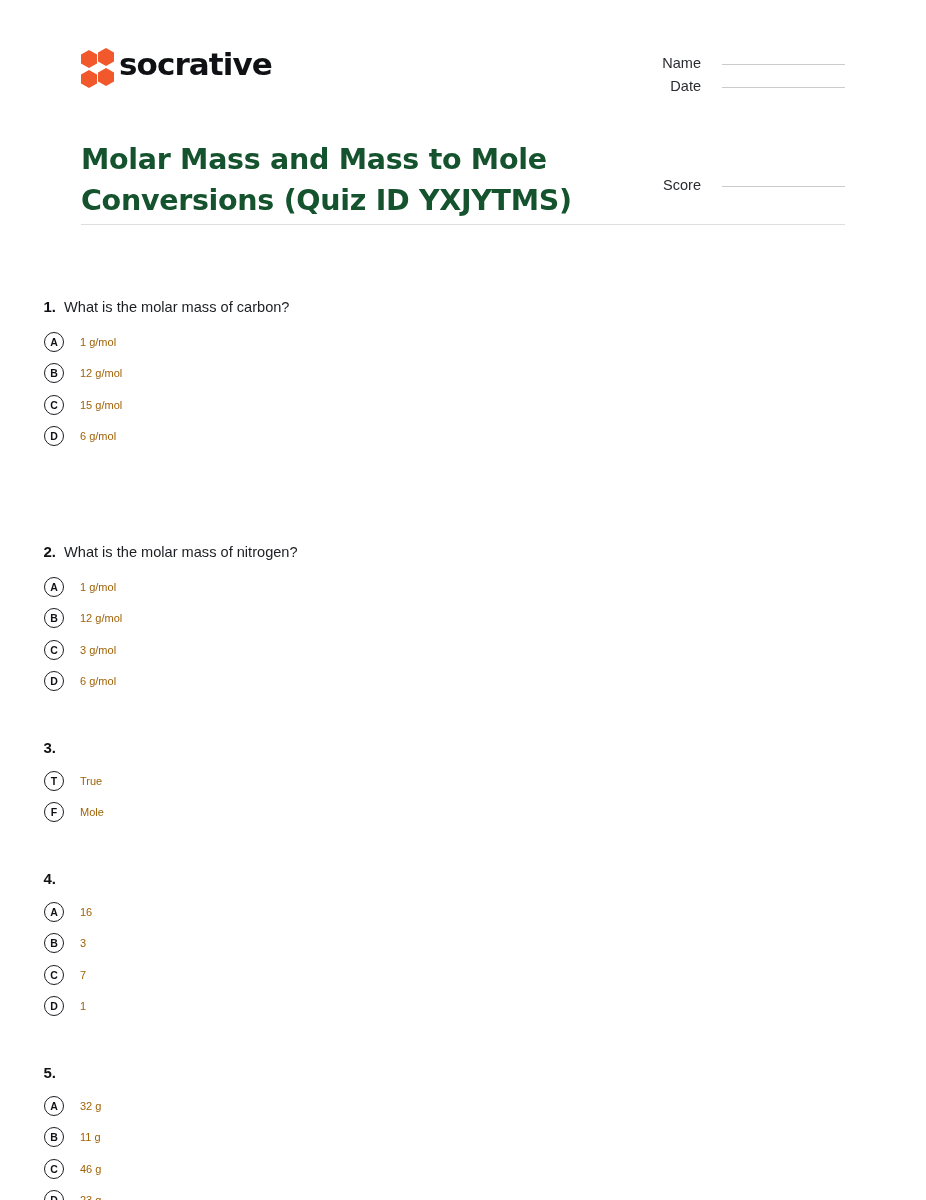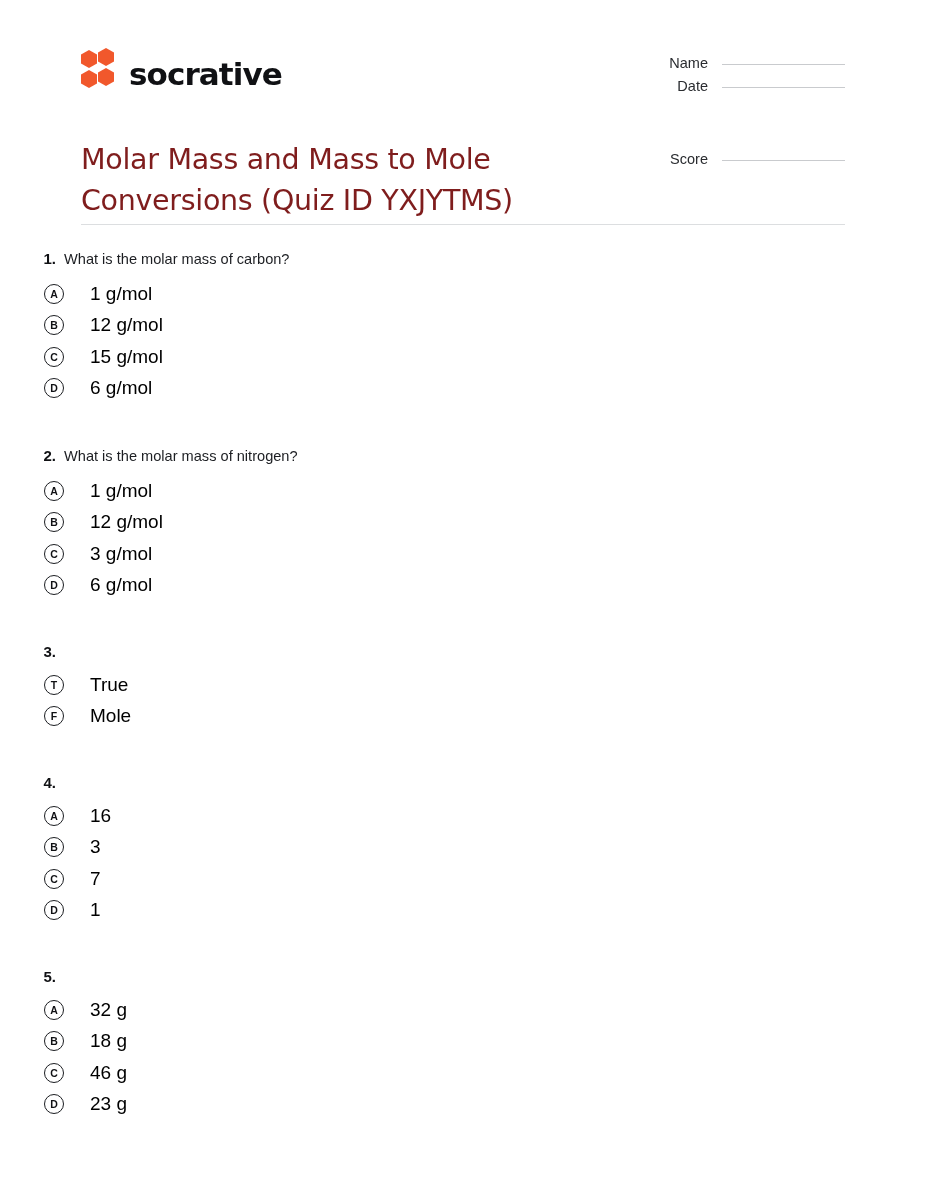--- a/index.html
+++ b/index.html
@@ -31,22 +31,22 @@
     left: 0; top: 0;
     width: 926px;
     height: 220px;
   }
 
   .brand {
     position: absolute;
     left: 81px;
     top: 48px;
     display: flex;
-    align-items: flex-end;
-    gap: 12px;
+    align-items: flex-start;
+    gap: 2px;
   }
   .brand-mark {
     width: 36px;
     height: 42px;
     position: relative;
     flex: 0 0 auto;
   }
   .hex {
     position: absolute;
     width: 16px;
@@ -73,51 +73,51 @@
   .meta {
     position: absolute;
     right: 81px;
     top: 55px;
     width: 180px;
   }
   .meta-row {
     display: flex;
     align-items: baseline;
     justify-content: flex-end;
-    gap: 14px;
+    gap: 21px;
     height: 23px;
   }
   .meta-label {
     font-size: 14.5px;
     color: #2a2c30;
     white-space: nowrap;
     font-family: "Liberation Sans", sans-serif;
   }
   .meta-line {
     width: 123px;
     height: 1px;
     background: #c9cbce;
     flex: 0 0 auto;
     position: relative;
     top: -3px;
   }
-  .meta-row.score { margin-top: 50px; }
+  .meta-row.score { margin-top: 76px; }
 
   
   .title {
     position: absolute;
     left: 81px;
     top: 120px;
     width: 580px;
     font-family: "DejaVu Sans", sans-serif;
     font-size: 28.5px;
-    font-weight: 400;
+    font-weight: 700;
     line-height: 41px;
     letter-spacing: -0.3px;
-    color: #7f1d1d;
+    color: #14532d;
   }
 
   .divider {
     position: absolute;
     left: 81px;
     top: 224px;
     width: 764px;
     height: 1px;
     background: #dcdee0;
   }
@@ -146,20 +146,21 @@
     font-weight: 700;
     color: #101114;
     flex: 0 0 auto;
     font-family: "Liberation Sans", sans-serif;
   }
   .q-text {
     font-size: 14.6px;
     color: #1c1e22;
     line-height: 20px;
     font-family: "Liberation Sans", sans-serif;
+    margin-top: 48px;
   }
 
   .choices { }
   .choice {
     display: flex;
     align-items: center;
     height: 31.5px;
   }
   .choice-spacer {
     width: 44px;
@@ -174,23 +175,23 @@
     align-items: center;
     justify-content: center;
     font-size: 10.5px;
     font-weight: 700;
     color: #101114;
     flex: 0 0 auto;
     line-height: 1;
     font-family: "Liberation Sans", sans-serif;
   }
   .choice-text {
-    margin-left: 26px;
-    font-size: 19px;
-    color: #000000;
+    margin-left: 16px;
+    font-size: 11px;
+    color: #a16207;
     line-height: 20px;
     font-family: "Liberation Sans", sans-serif;
   }
 </style>
 </head>
 <body>
 
 <div class="page">
 
   <div class="header">
@@ -332,21 +333,21 @@
         </div>
         <div class="choices">
           <div class="choice">
             <span class="choice-spacer"></span>
             <span class="choice-bubble">A</span>
             <span class="choice-text">32 g</span>
           </div>
           <div class="choice">
             <span class="choice-spacer"></span>
             <span class="choice-bubble">B</span>
-            <span class="choice-text">18 g</span>
+            <span class="choice-text">11 g</span>
           </div>
           <div class="choice">
             <span class="choice-spacer"></span>
             <span class="choice-bubble">C</span>
             <span class="choice-text">46 g</span>
           </div>
           <div class="choice">
             <span class="choice-spacer"></span>
             <span class="choice-bubble">D</span>
             <span class="choice-text">23 g</span>

